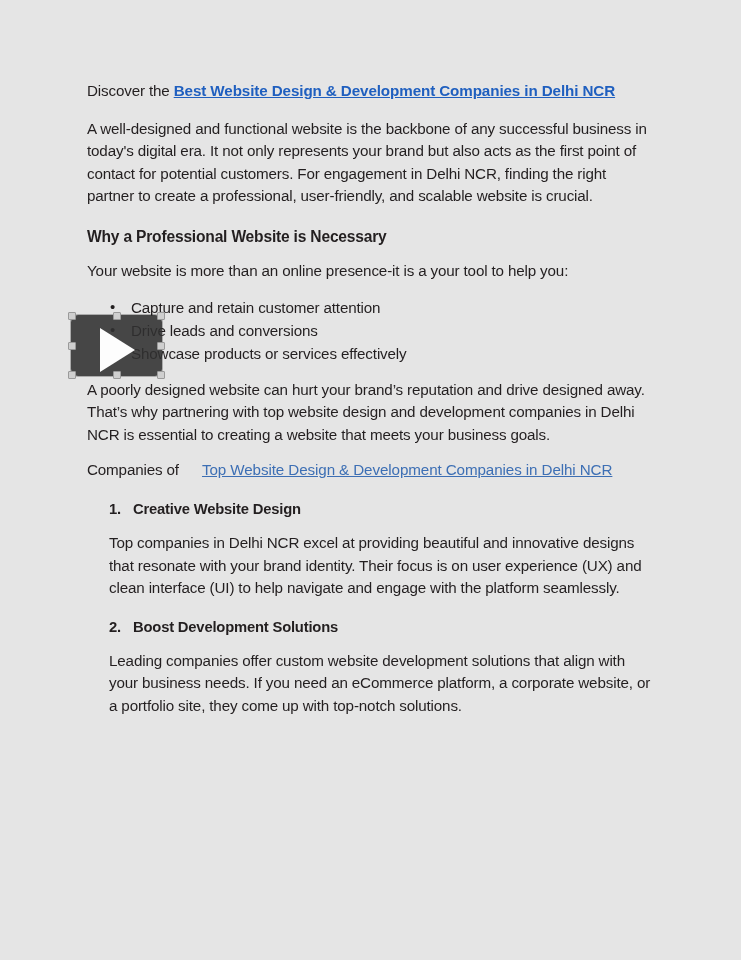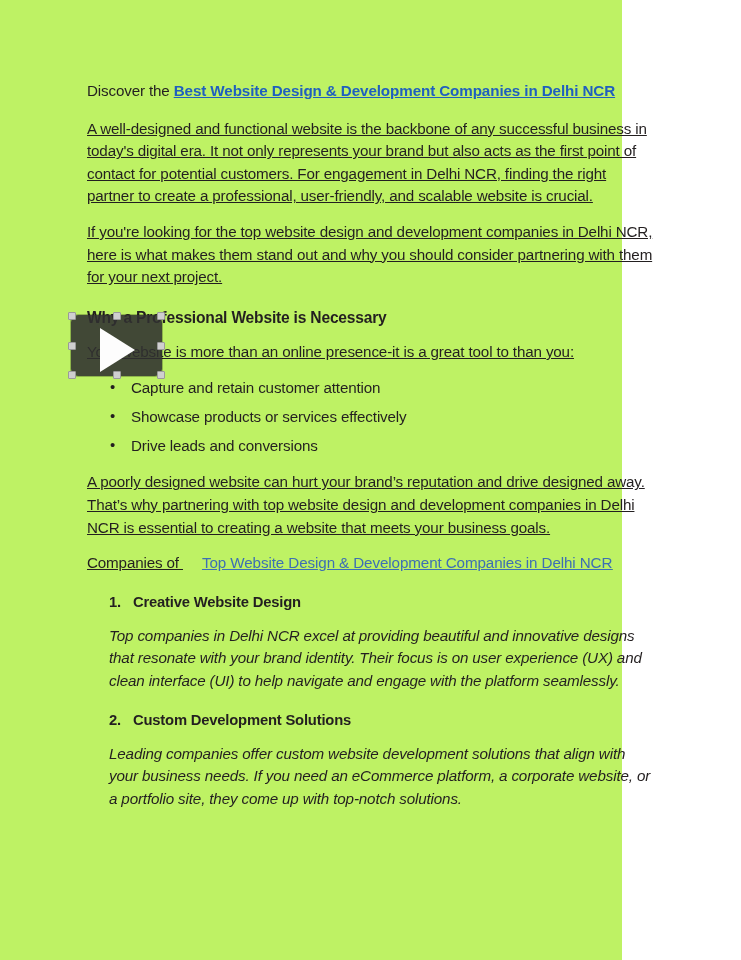--- a/index.html
+++ b/index.html
@@ -12,39 +12,38 @@
     height: 960px;
     font-family: "Liberation Sans", sans-serif;
     color: #1a1a1a;
     position: relative;
     overflow: hidden;
   }
   .page {
     position: absolute;
     left: 0;
     top: 0;
-    width: 622px;
+    width: 741px;
     height: 960px;
-    background: #bef264;
+    background: #e5e5e5;
   }
   .content {
     position: absolute;
     left: 87px;
     top: 80px;
     width: 566px;
   }
 
   
   .para {
     font-size: 15.2px;
     line-height: 22.6px;
     color: #231f20;
     margin: 0 0 13px 0;
     letter-spacing: -0.15px;
-    text-decoration: underline;
   }
   .lead {
     font-size: 15.2px;
     line-height: 22.6px;
     color: #231f20;
     margin: 0 0 15px 0;
     letter-spacing: -0.15px;
   }
   a.doclink {
     color: #1f5fbf;
@@ -75,21 +74,20 @@
     margin: 0 0 14px 0;
     padding: 0 0 0 44px;
     list-style: none;
   }
   ul.bullets li {
     font-size: 15.2px;
     line-height: 23px;
     color: #231f20;
     position: relative;
     letter-spacing: -0.15px;
-    margin-top: 6px;
   }
   ul.bullets li::before {
     content: "\2022";
     position: absolute;
     left: -21px;
     top: -1px;
     font-size: 15px;
     color: #231f20;
   }
 
@@ -112,21 +110,20 @@
     left: 0;
     top: 0;
     font-weight: bold;
   }
   .num-body {
     font-size: 15.2px;
     line-height: 22.6px;
     color: #231f20;
     margin: 0 0 8px 0;
     letter-spacing: -0.15px;
-    font-style: italic;
   }
 
   
   .video-overlay {
     position: absolute;
     left: 68px;
     top: 312px;
     width: 97px;
     height: 67px;
   }
@@ -171,42 +168,41 @@
 <body>
 
 <div class="page">
 
   <div class="content">
 
     <p class="lead"><span>Discover the </span><a class="doclink" href="#">Best Website Design &amp; Development Companies in Delhi NCR</a></p>
 
     <p class="para">A well-designed and functional website is the backbone of any successful business in today's digital era. It not only represents your brand but also acts as the first point of contact for potential customers. For engagement in Delhi NCR, finding the right partner to create a professional, user-friendly, and scalable website is crucial.</p>
 
-    <p class="para">If you're looking for the top website design and development companies in Delhi NCR, here is what makes them stand out and why you should consider partnering with them for your next project.</p>
 
     <h2 class="sec-head">Why a Professional Website is Necessary</h2>
 
-    <p class="para">Your website is more than an online presence-it is a great tool to than you:</p>
+    <p class="para">Your website is more than an online presence-it is a your tool to help you:</p>
 
     <ul class="bullets">
       <li>Capture and retain customer attention</li>
+      <li>Drive leads and conversions</li>
       <li>Showcase products or services effectively</li>
-      <li>Drive leads and conversions</li>
     </ul>
 
     <p class="para">A poorly designed website can hurt your brand’s reputation and drive designed away. That’s why partnering with top website design and development companies in Delhi NCR is essential to creating a website that meets your business goals.</p>
 
     <p class="para"><span>Companies of </span><a class="doclink-plain" href="#">Top Website Design &amp; Development Companies in Delhi NCR</a></p>
 
     <div class="num-block">
 
       <h3 class="num-head"><span class="num">1.</span><span>Creative Website Design</span></h3>
       <p class="num-body">Top companies in Delhi NCR excel at providing beautiful and innovative designs that resonate with your brand identity. Their focus is on user experience (UX) and clean interface (UI) to help navigate and engage with the platform seamlessly.</p>
 
-      <h3 class="num-head"><span class="num">2.</span><span>Custom Development Solutions</span></h3>
+      <h3 class="num-head"><span class="num">2.</span><span>Boost Development Solutions</span></h3>
       <p class="num-body">Leading companies offer custom website development solutions that align with your business needs.  If you need an eCommerce platform, a corporate website, or a portfolio site, they come up with top-notch solutions.</p>
 
     </div>
 
   </div>
 
   <div class="video-overlay">
     <div class="plate"></div>
     <div class="tri"></div>
     <div class="handle h-tl"></div>

